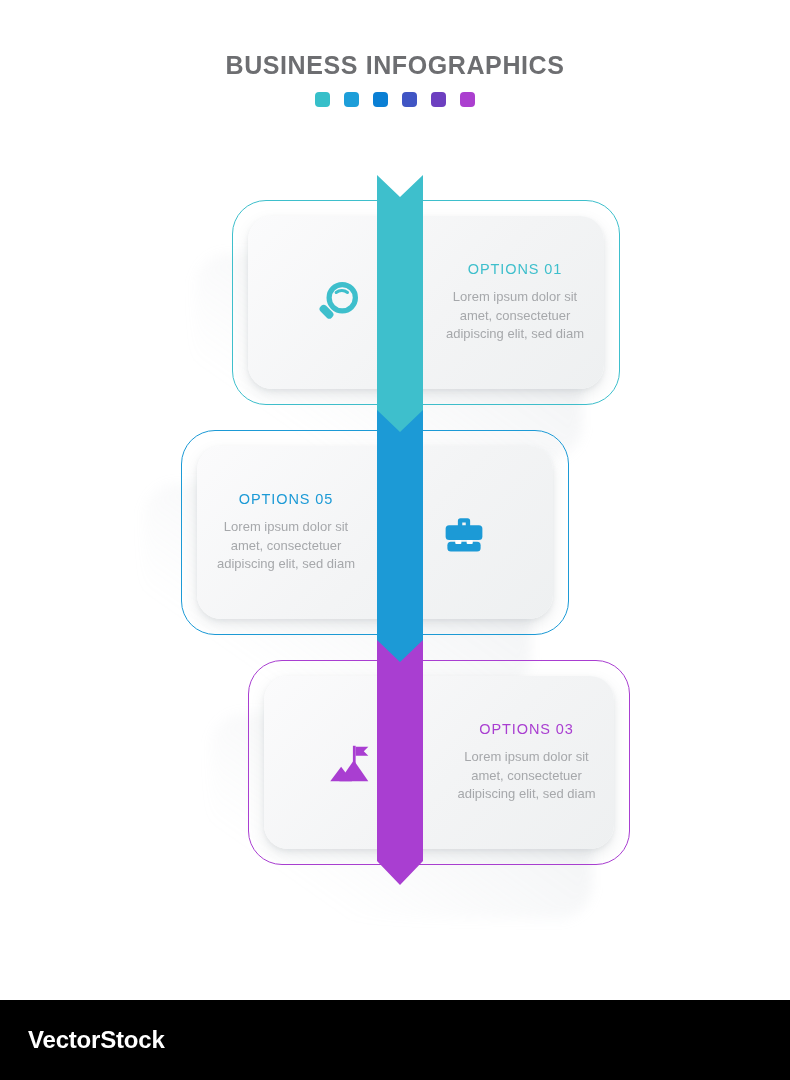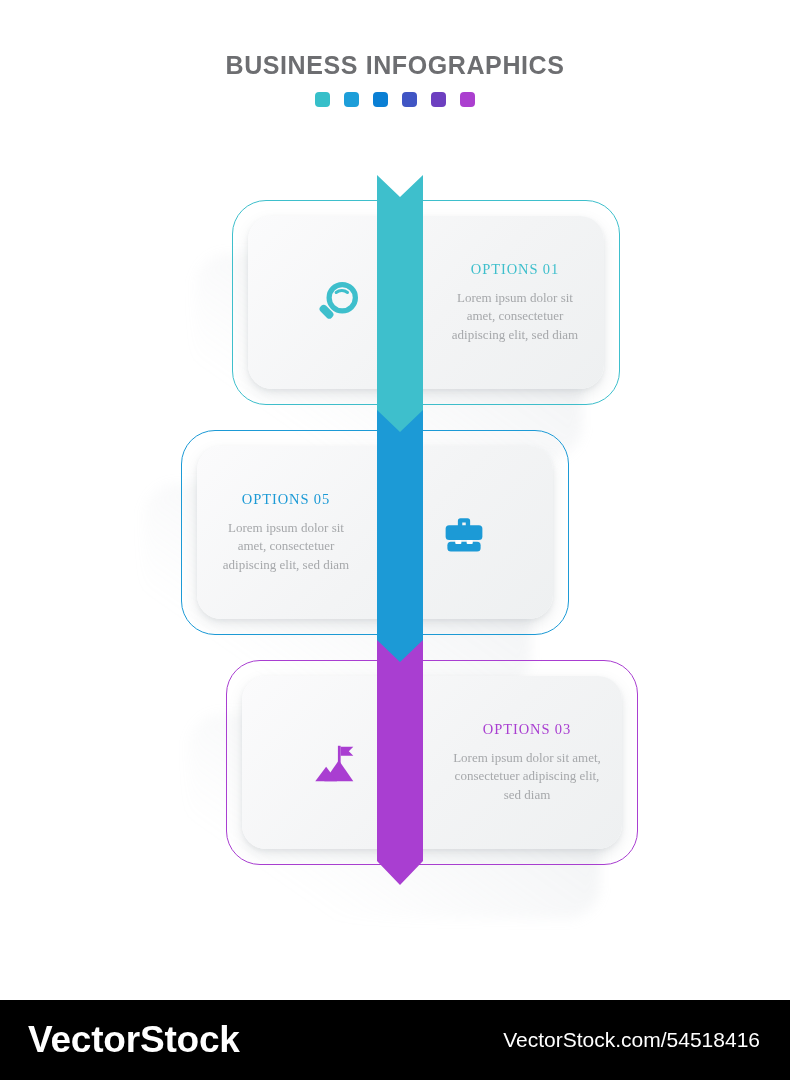--- a/index.html
+++ b/index.html
@@ -107,21 +107,20 @@
     align-items: center;
     z-index: 4;
   }
   .half {
     width: 50%;
     display: flex;
     flex-direction: column;
     align-items: center;
     justify-content: center;
     padding: 0 18px;
-    font-family: Liberation Serif, serif;
   }
   .icon-half svg { display: block; }
 
   .opt-title {
     font-size: 14.5px;
     font-weight: normal;
     letter-spacing: 0.9px;
     color: var(--accent);
     margin-bottom: 11px;
     text-align: center;
@@ -139,21 +138,21 @@
     position: absolute;
     left: 0; top: 1000px;
     width: 790px;
     height: 80px;
     background: #000000;
     display: flex;
     align-items: center;
   }
   #brand {
     color: #ffffff;
-    font-size: 37px;
+    font-size: 24px;
     font-weight: bold;
     margin-left: 28px;
     letter-spacing: -0.2px;
   }
   #wm-url {
     color: #ffffff;
     font-size: 21px;
     position: absolute;
     right: 30px;
   }
@@ -208,21 +207,21 @@
           <path d="M25 18 a3 3 0 0 1 3-3 h8 a3 3 0 0 1 3 3 v6 h-5 v-4 h-4 v4 h-5 z" fill="#1c9ad6"></path>
           <rect x="11" y="23" width="42" height="17" rx="4" fill="#1c9ad6"></rect>
           <rect x="13" y="42" width="38" height="11" rx="4" fill="#1c9ad6"></rect>
           <rect x="22" y="40" width="7" height="4.5" rx="1.2" fill="#ffffff"></rect>
           <rect x="35" y="40" width="7" height="4.5" rx="1.2" fill="#ffffff"></rect>
         </svg>
       </div>
     </div>
   </div>
 
-  <div class="card" id="card-3" style="left:226px; top:660px; width:412px; height:205px; --accent:#a93ed1;">
+  <div class="card" id="card-3" style="left:248px; top:660px; width:382px; height:205px; --accent:#a93ed1;">
     <div class="card-shade"></div>
     <div class="card-outline"></div>
     <div class="card-inner"></div>
     <div class="card-row">
       <div class="half icon-half">
         <svg width="58" height="58" viewBox="0 0 64 64">
           <rect x="33" y="13" width="3" height="22" fill="#a93ed1"></rect>
           <path d="M36 14 h14 l-5 5 l5 5 h-14 z" fill="#a93ed1"></path>
           <path d="M34 29 L50 52 H18 z" fill="#a93ed1"></path>
           <path d="M20 36 L32 52 H8 z" fill="#a93ed1"></path>
@@ -241,14 +240,13 @@
 
     <path d="M0 235 L0 470 L23 493 L46 470 L46 235 L23 257 Z" fill="#1c9ad6"></path>
 
     <path d="M0 465 L0 686 L23 710 L46 686 L46 465 L23 487 Z" fill="#a93ed1"></path>
   </svg>
 
 </div>
 
 <div id="footer">
   <div id="brand">VectorStock</div>
-  <div id="wm-url">VectorStock.com/54518416</div>
 </div>
 
 </body></html>

